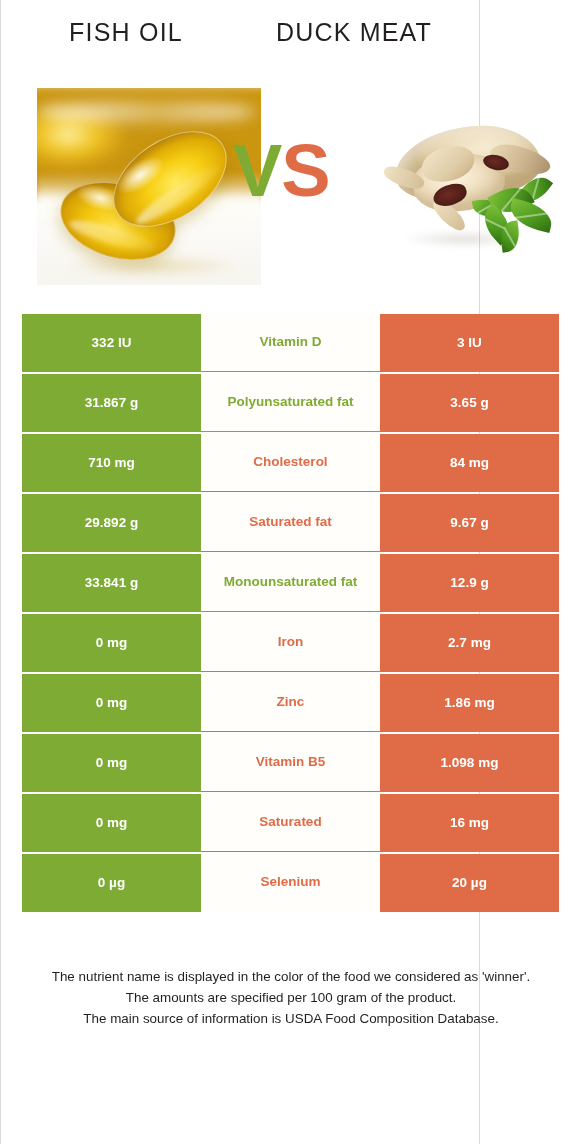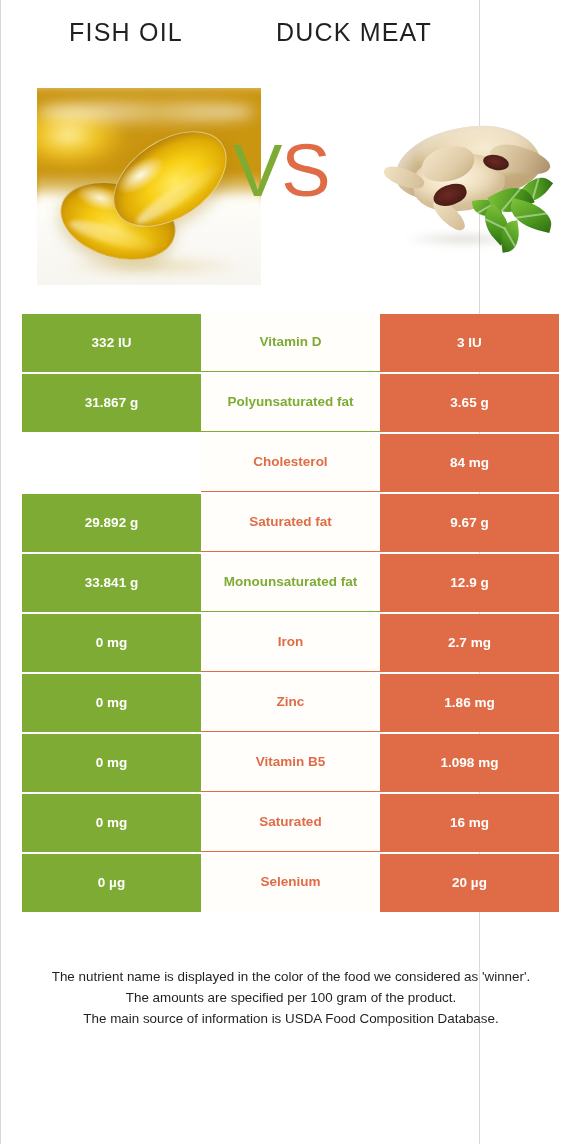--- a/index.html
+++ b/index.html
@@ -41,21 +41,21 @@
     font-family: "Liberation Sans", sans-serif;
   }
   .title-left  { left: 0;  width: 250px; text-align: center; }
   .title-right { right: 0; width: 250px; text-align: center; }
 
   .vs {
     position: absolute;
     left: 232px;
     top: 134px;
     font-size: 74px;
-    font-weight: 400;
+    font-weight: 700;
     line-height: 1;
     letter-spacing: -1px;
     z-index: 5;
   }
   .vs .v { color: #7DAB34; }
   .vs .s { color: #DF6C46; }
 
   
   .photo-fish {
     position: absolute;
@@ -343,20 +343,21 @@
         <div class="cell cell-left">332 IU</div>
         <div class="cell cell-mid mid-green">Vitamin D</div>
         <div class="cell cell-right">3 IU</div>
       </div>
       <div class="row">
         <div class="cell cell-left">31.867 g</div>
         <div class="cell cell-mid mid-green">Polyunsaturated fat</div>
         <div class="cell cell-right">3.65 g</div>
       </div>
       <div class="row">
+        <div class="cell cell-left">710 mg</div>
         <div class="cell cell-mid mid-orange">Cholesterol</div>
         <div class="cell cell-right">84 mg</div>
       </div>
       <div class="row">
         <div class="cell cell-left">29.892 g</div>
         <div class="cell cell-mid mid-orange">Saturated fat</div>
         <div class="cell cell-right">9.67 g</div>
       </div>
       <div class="row">
         <div class="cell cell-left">33.841 g</div>

